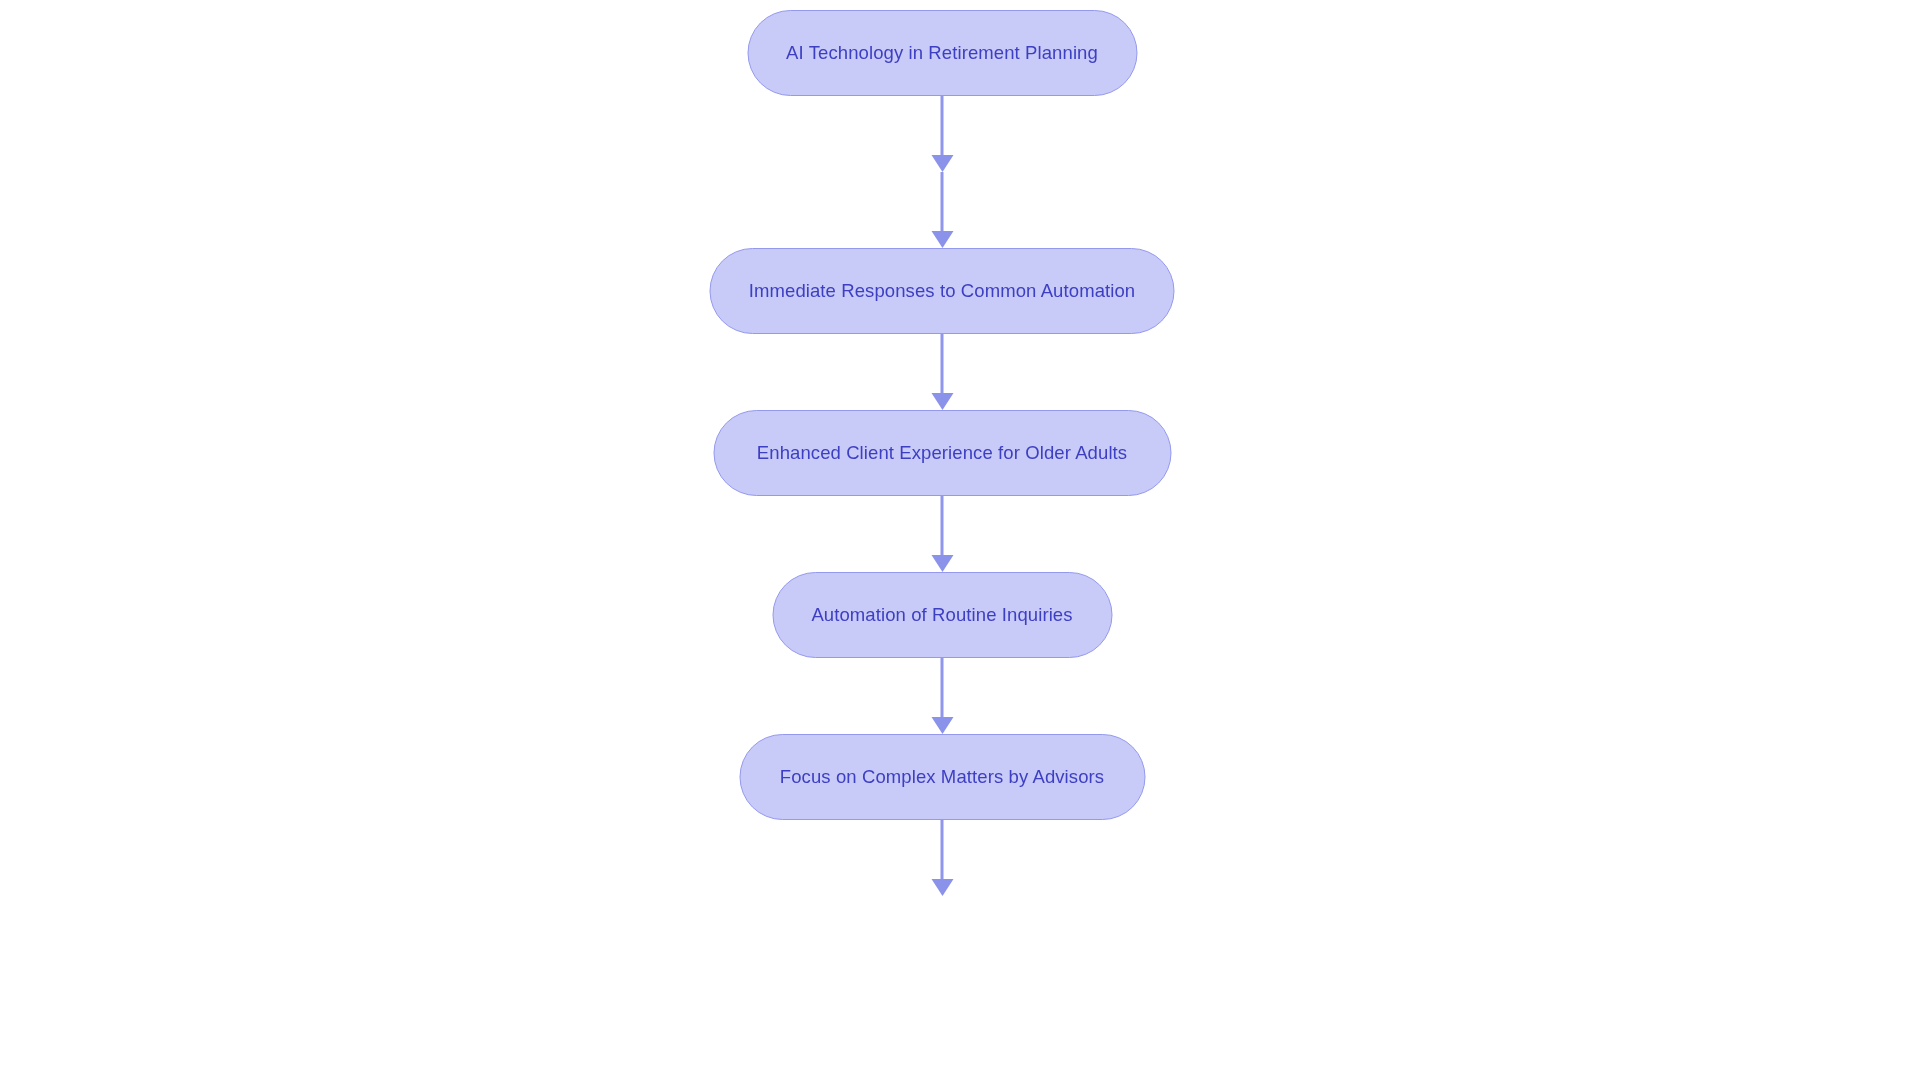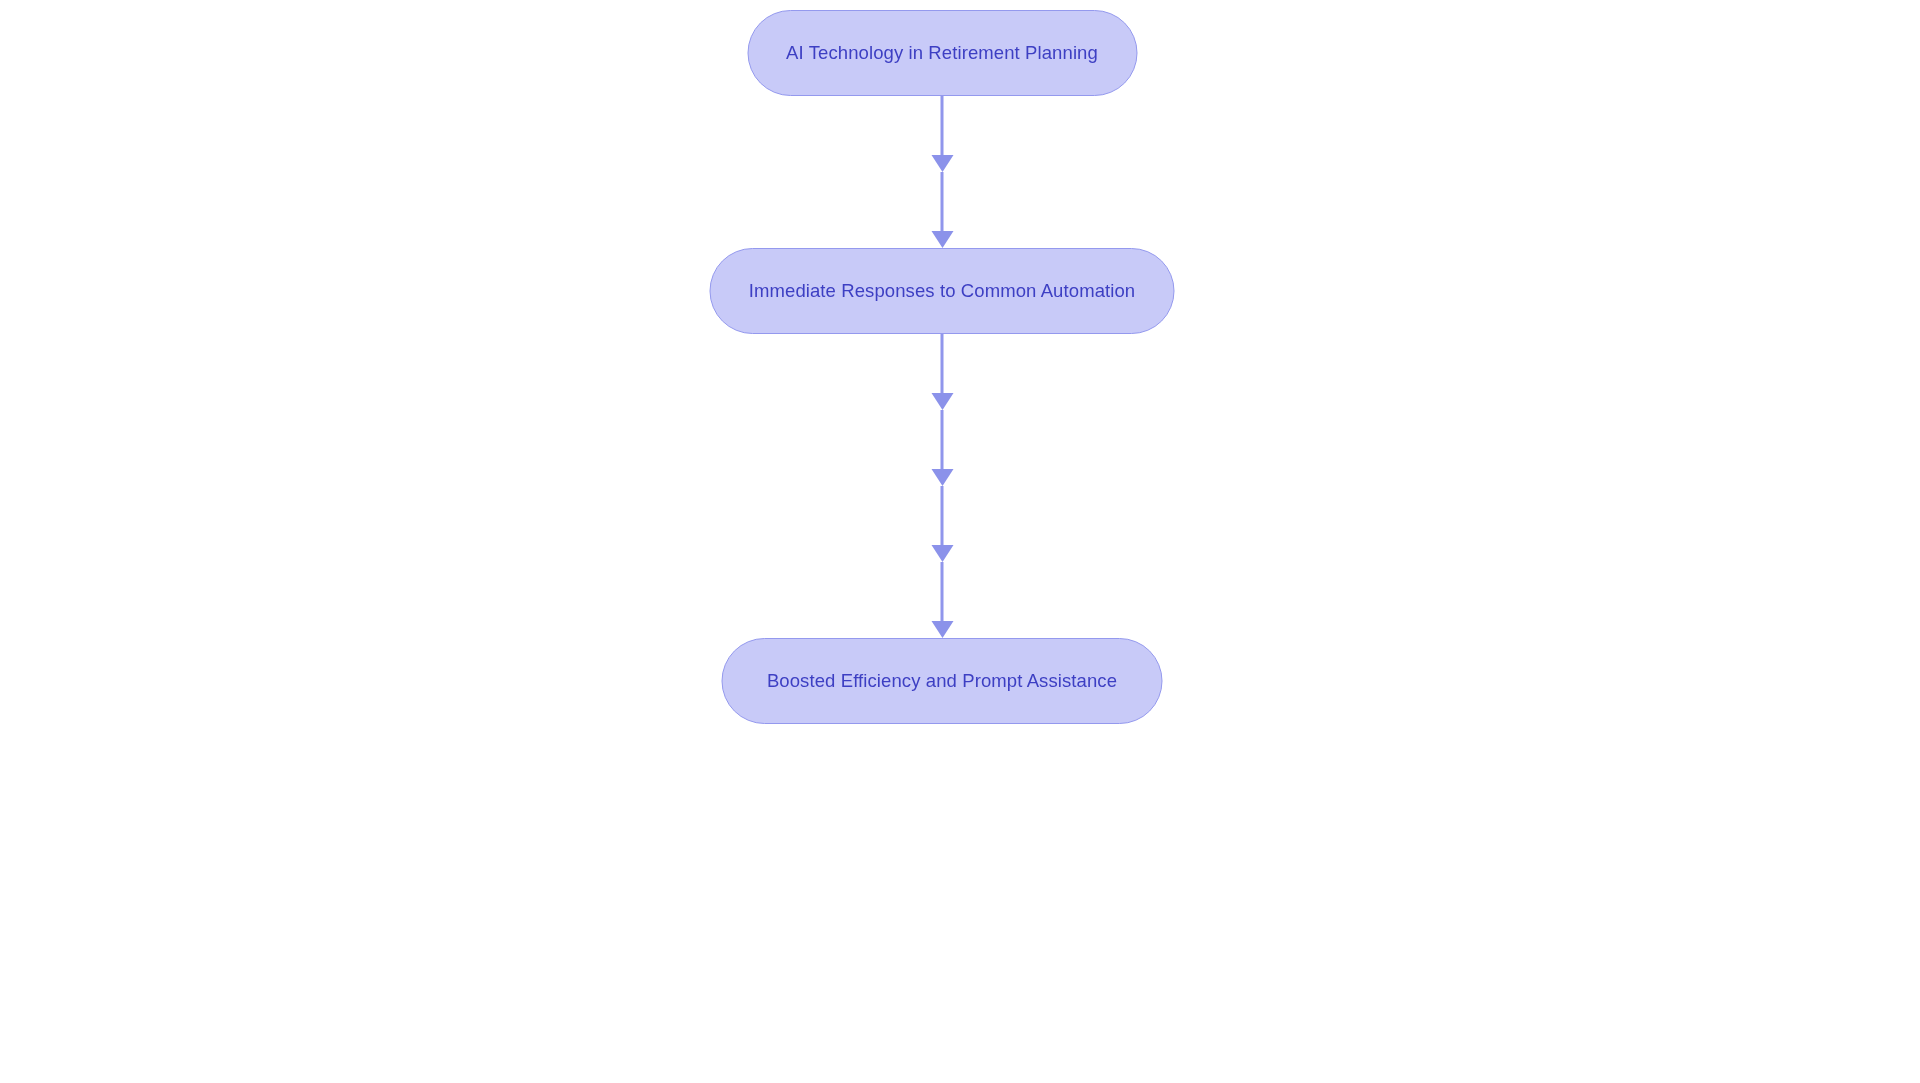--- a/index.html
+++ b/index.html
@@ -85,36 +85,42 @@
 
     <div class="flow-node" style="width:465px">
       <span>Immediate Responses to Common Automation</span>
     </div>
 
     <div class="arrow">
       <div class="shaft"></div>
       <div class="head"></div>
     </div>
 
+    <div class="flow-node" style="width:458px">
+      <span>Enhanced Client Experience for Older Adults</span>
+    </div>
+
+    <div class="arrow">
+      <div class="shaft"></div>
+      <div class="head"></div>
+    </div>
+
+    <div class="flow-node" style="width:340px">
+      <span>Automation of Routine Inquiries</span>
+    </div>
+
+    <div class="arrow">
+      <div class="shaft"></div>
+      <div class="head"></div>
+    </div>
+
+    <div class="flow-node" style="width:406px">
+      <span>Focus on Complex Matters by Advisors</span>
+    </div>
 
     <div class="arrow">
       <div class="shaft"></div>
       <div class="head"></div>
     </div>
 
 
-    <div class="arrow">
-      <div class="shaft"></div>
-      <div class="head"></div>
-    </div>
-
-
-    <div class="arrow">
-      <div class="shaft"></div>
-      <div class="head"></div>
-    </div>
-
-    <div class="flow-node" style="width:441px">
-      <span>Boosted Efficiency and Prompt Assistance</span>
-    </div>
-
   </div>
 </div>
 
 </body></html>

